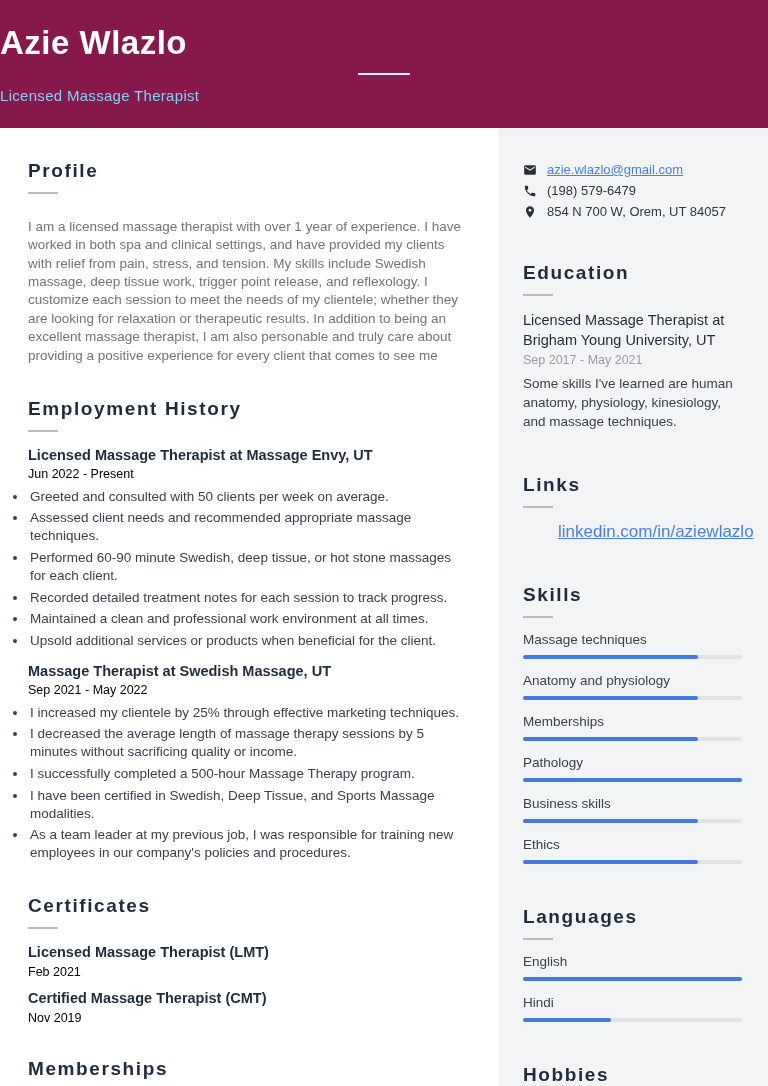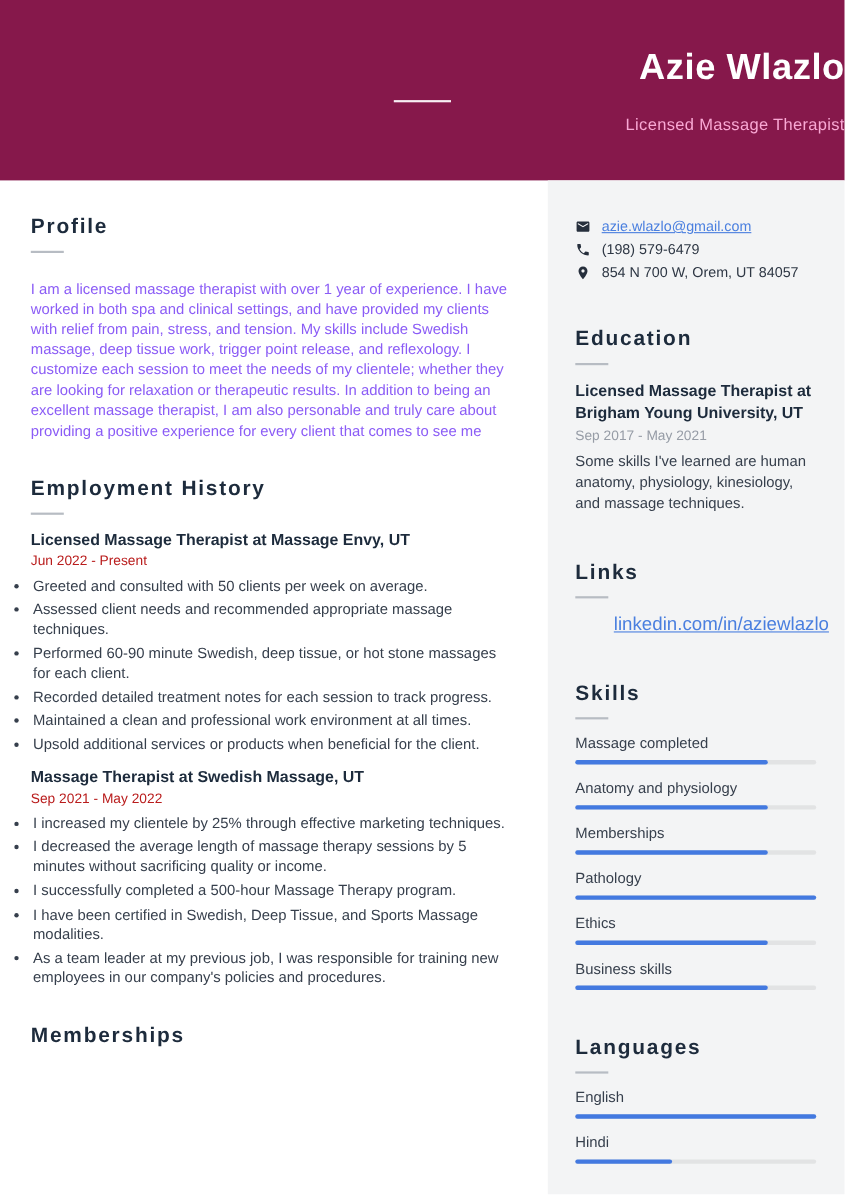--- a/index.html
+++ b/index.html
@@ -2,55 +2,55 @@
 <html><head>
 <meta charset="utf-8">
 <style>
   * { margin: 0; padding: 0; box-sizing: border-box; }
   html, body { width: 768px; background: #fff; }
   body { font-family: "Liberation Sans", "DejaVu Sans", sans-serif; color: #353E4B; }
   .page { position: relative; width: 768px; height: 1086px; background: #ffffff; overflow: hidden; }
 
   
   .header {
-    height: 164px; background: #86184B; color: #ffffff;
-    display: flex; flex-direction: column; align-items: flex-end; justify-content: center;
+    height: 128px; background: #86184B; color: #ffffff;
+    display: flex; flex-direction: column; align-items: flex-start; justify-content: center;
     text-align: center;
   }
   .header .name { font-size: 33px; font-weight: 700; letter-spacing: 0.5px; }
   .header .name-divider { width: 52px; height: 2px; background: #f7eef3; margin: 11px auto 12px; }
-  .header .subtitle { font-size: 15px; color: #f9a8d4; letter-spacing: 0.3px; }
+  .header .subtitle { font-size: 15px; color: #7dd3fc; letter-spacing: 0.3px; }
 
   
   .columns { display: flex; height: 1078px; }
   .main { width: 498px; padding: 32px 30px 0 28px; }
   .sidebar { width: 270px; background: #F3F4F5; padding: 34px 26px 0 25px; }
 
   
   .sec-heading { font-size: 19px; font-weight: 600; color: #1D2B3C; letter-spacing: 1.6px; }
   .sec-divider { width: 30px; height: 2px; background: #B7BCC3; margin: 10px 0 14px; }
 
   
-  .profile-text { font-size: 13.5px; line-height: 1.36; color: #8b5cf6; margin-top: 24px; }
+  .profile-text { font-size: 13.5px; line-height: 1.36; color: #737373; margin-top: 24px; }
   .section { margin-bottom: 33px; }
   .job { margin-bottom: 12px; }
   .job-title, .item-title { font-size: 14.5px; font-weight: 700; color: #1D2B3C; line-height: 1.3; }
-  .job-dates, .item-date { font-size: 12.5px; color: #b91c1c; margin: 2px 0 7px; }
+  .job-dates, .item-date { font-size: 12.5px; color: #000000; margin: 2px 0 7px; }
   .bullets { }
   .bullets li { font-size: 13.5px; line-height: 1.34; color: #363F4C; margin-bottom: 3.5px; padding-left: 2px; }
   .cert { margin-bottom: 10px; }
   .cert .item-date { margin: 3px 0 0; }
 
   
   .contact { margin-bottom: 43px; }
   .contact-row { display: flex; align-items: center; margin-bottom: 6px; font-size: 13px; color: #2E3744; }
   .contact-row .cicon { width: 14px; height: 14px; margin: 1px 10px 0 0; flex: 0 0 14px; fill: #262F3C; }
   a.link { color: #4A7FDF; text-decoration: underline; }
   .side-section { margin-bottom: 42px; }
-  .edu-degree { font-size: 14.5px; font-weight: 700; color: #1D2B3C; line-height: 1.38; }
+  .edu-degree { font-size: 14.5px; font-weight: 400; color: #1D2B3C; line-height: 1.38; }
   .edu-dates { font-size: 12.5px; color: #969CA6; margin: 3px 0 8px; }
   .edu-desc { font-size: 13.5px; line-height: 1.4; color: #363F4C; }
   .links-item { font-size: 17px; margin-left: 35px; }
 
   .meter-row { margin-bottom: 14px; }
   .meter-label { font-size: 13.5px; color: #363F4C; margin-bottom: 8px; }
   .meter-track { width: 100%; height: 4px; background: #E2E3E4; border-radius: 2px; position: relative; }
   .meter-fill { height: 4px; background: #4379E0; border-radius: 2px; }
 </style>
 </head>
@@ -97,20 +97,32 @@
           <ul class="bullets">
             <li>I increased my clientele by 25% through effective marketing techniques.</li>
             <li>I decreased the average length of massage therapy sessions by 5 minutes without sacrificing quality or income.</li>
             <li>I successfully completed a 500-hour Massage Therapy program.</li>
             <li>I have been certified in Swedish, Deep Tissue, and Sports Massage modalities.</li>
             <li>As a team leader at my previous job, I was responsible for training new employees in our company's policies and procedures.</li>
           </ul>
         </div>
       </div>
 
+      <div class="section">
+        <div class="sec-heading">Certificates</div>
+        <div class="sec-divider"></div>
+        <div class="cert">
+          <div class="item-title">Licensed Massage Therapist (LMT)</div>
+          <div class="item-date">Feb 2021</div>
+        </div>
+        <div class="cert">
+          <div class="item-title">Certified Massage Therapist (CMT)</div>
+          <div class="item-date">Nov 2019</div>
+        </div>
+      </div>
 
       <div class="section">
         <div class="sec-heading">Memberships</div>
 
       </div>
 
     </div>
 
     <div class="sidebar">
 
@@ -149,21 +161,21 @@
         <div class="links-item">
           <a class="link" href="#">linkedin.com/in/aziewlazlo</a>
         </div>
       </div>
 
       <div class="side-section">
         <div class="sec-heading">Skills</div>
         <div class="sec-divider"></div>
 
         <div class="meter-row">
-          <div class="meter-label">Massage completed</div>
+          <div class="meter-label">Massage techniques</div>
           <div class="meter-track">
               <div class="meter-fill" style="width: 80%;"></div>
             </div>
         </div>
         <div class="meter-row">
           <div class="meter-label">Anatomy and physiology</div>
           <div class="meter-track">
               <div class="meter-fill" style="width: 80%;"></div>
             </div>
         </div>
@@ -173,27 +185,27 @@
               <div class="meter-fill" style="width: 80%;"></div>
             </div>
         </div>
         <div class="meter-row">
           <div class="meter-label">Pathology</div>
           <div class="meter-track">
               <div class="meter-fill" style="width: 100%;"></div>
             </div>
         </div>
         <div class="meter-row">
+          <div class="meter-label">Business skills</div>
+          <div class="meter-track">
+              <div class="meter-fill" style="width: 80%;"></div>
+            </div>
+        </div>
+        <div class="meter-row">
           <div class="meter-label">Ethics</div>
-          <div class="meter-track">
-              <div class="meter-fill" style="width: 80%;"></div>
-            </div>
-        </div>
-        <div class="meter-row">
-          <div class="meter-label">Business skills</div>
           <div class="meter-track">
               <div class="meter-fill" style="width: 80%;"></div>
             </div>
         </div>
       </div>
 
       <div class="side-section">
         <div class="sec-heading">Languages</div>
         <div class="sec-divider"></div>
         <div class="meter-row">

